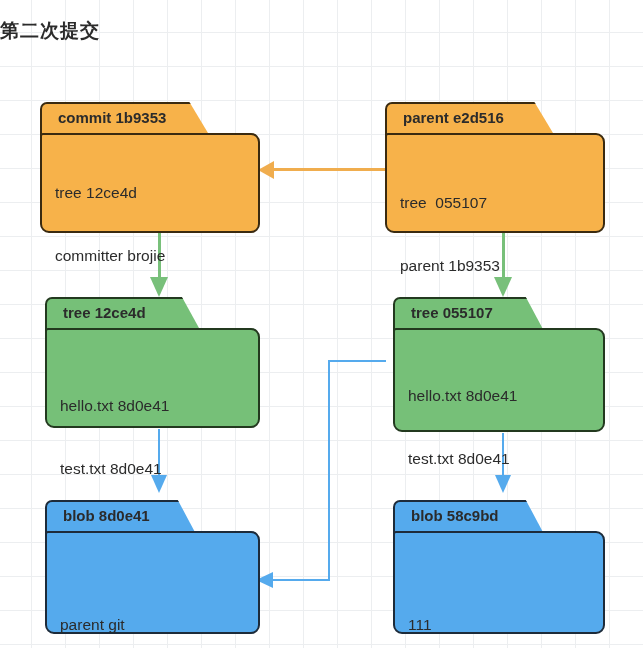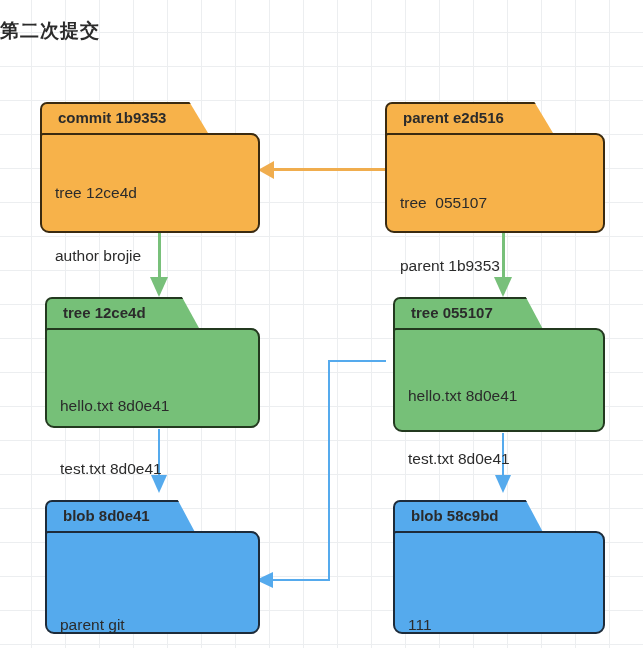--- a/index.html
+++ b/index.html
@@ -133,21 +133,20 @@
     <div class="arrow-l" style="left:256px;top:572px;border-top:8px solid transparent;border-bottom:8px solid transparent;border-right:17px solid #55aaed;"></div>
   </div>
 
   <div class="node orange" style="left:40px;top:102px;width:220px;">
     <div class="tab" style="width:180px;">
       <span>commit 1b9353</span>
     </div>
     <div class="body" style="top:31px;width:220px;height:100px;"></div>
     <div class="lines" style="top:38px;">
       <div>tree 12ce4d</div>
-      <div>author brojie</div>
       <div>committer brojie</div>
       <div class="hl">c1</div>
     </div>
   </div>
 
   <div class="node orange" style="left:385px;top:102px;width:220px;">
     <div class="tab" style="width:180px;">
       <span>parent e2d516</span>
     </div>
     <div class="body" style="top:31px;width:220px;height:100px;"></div>

